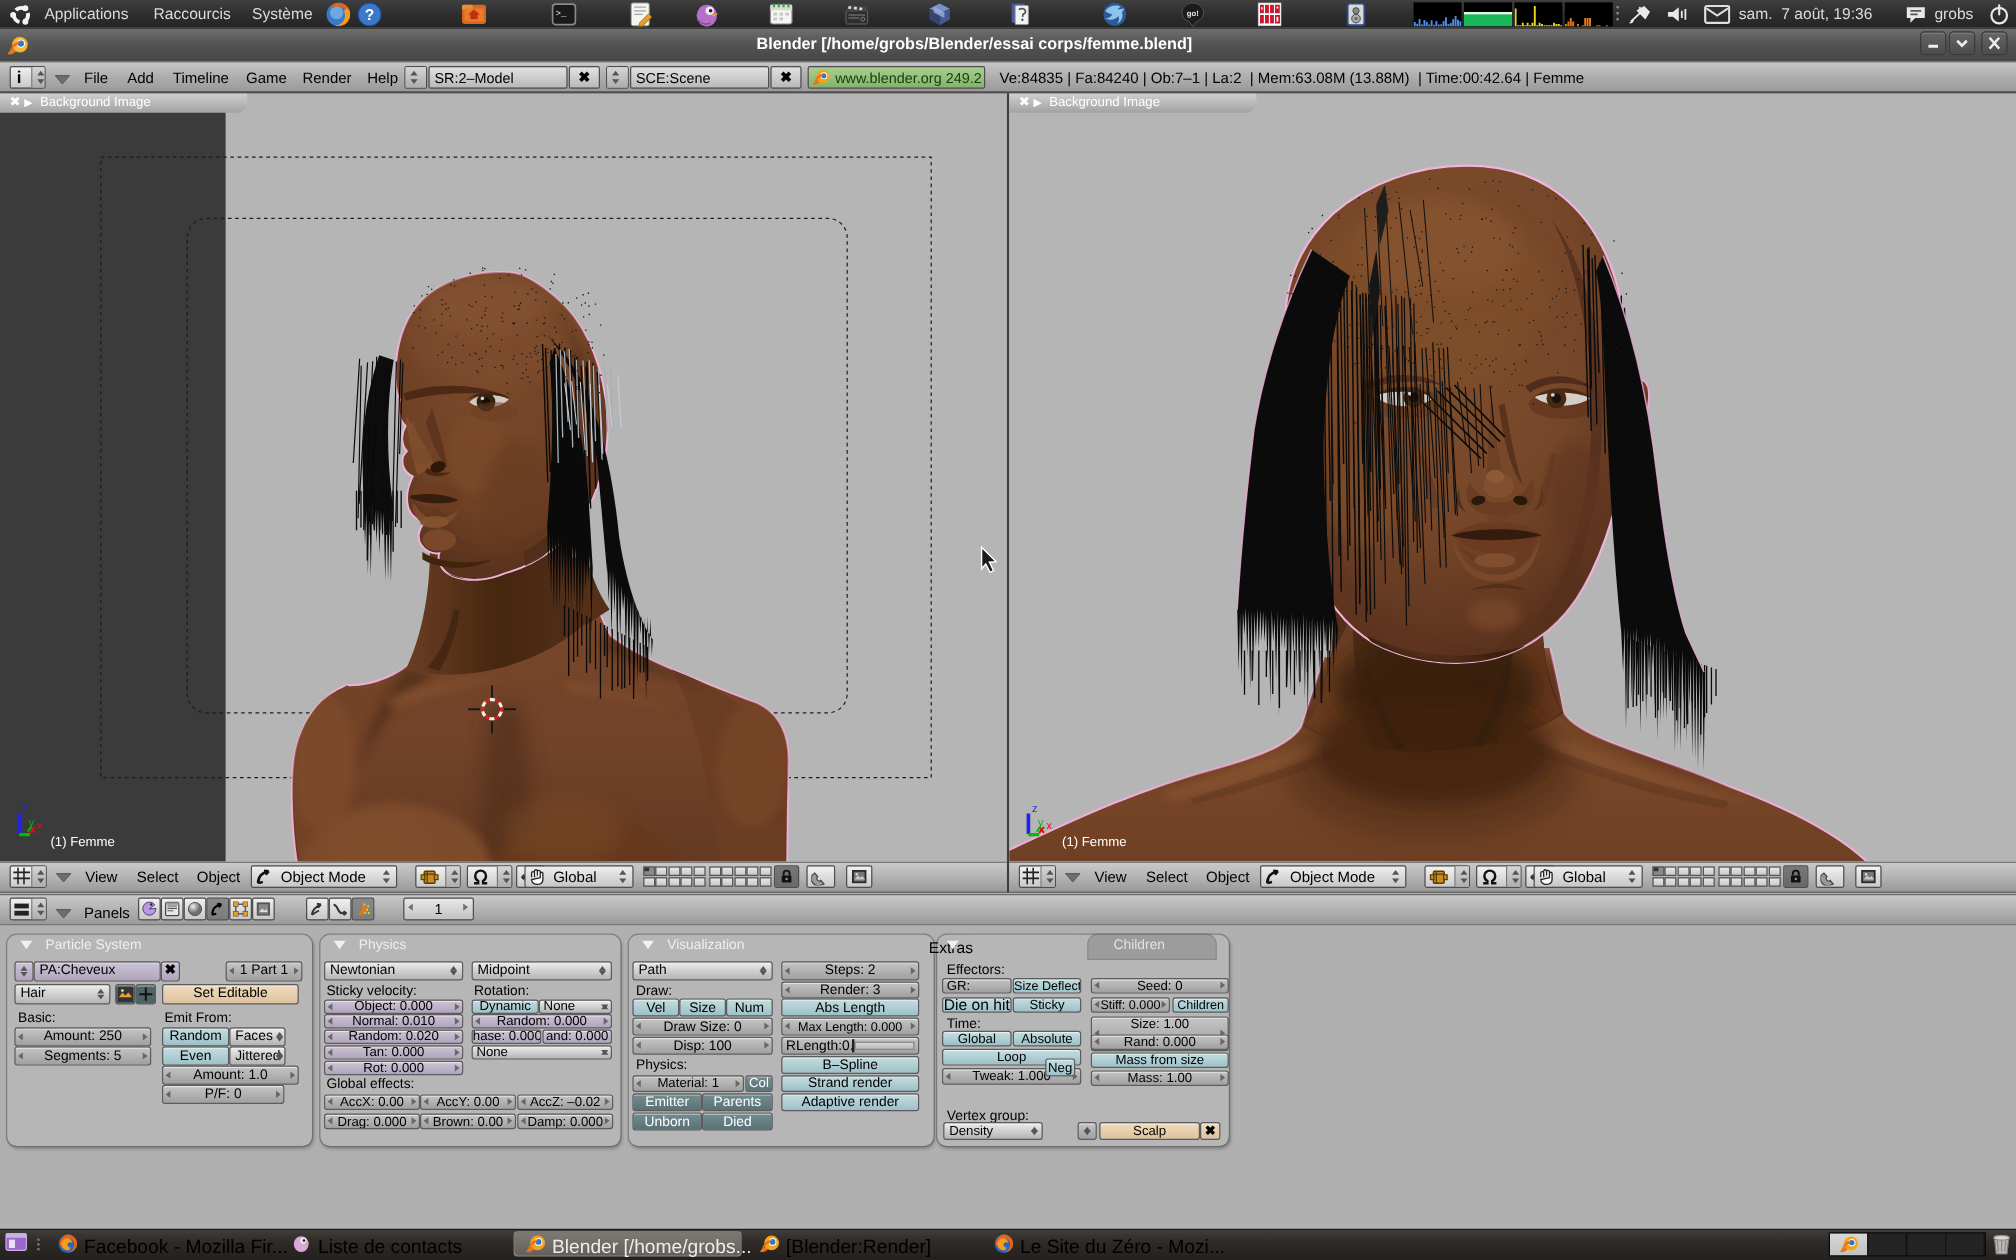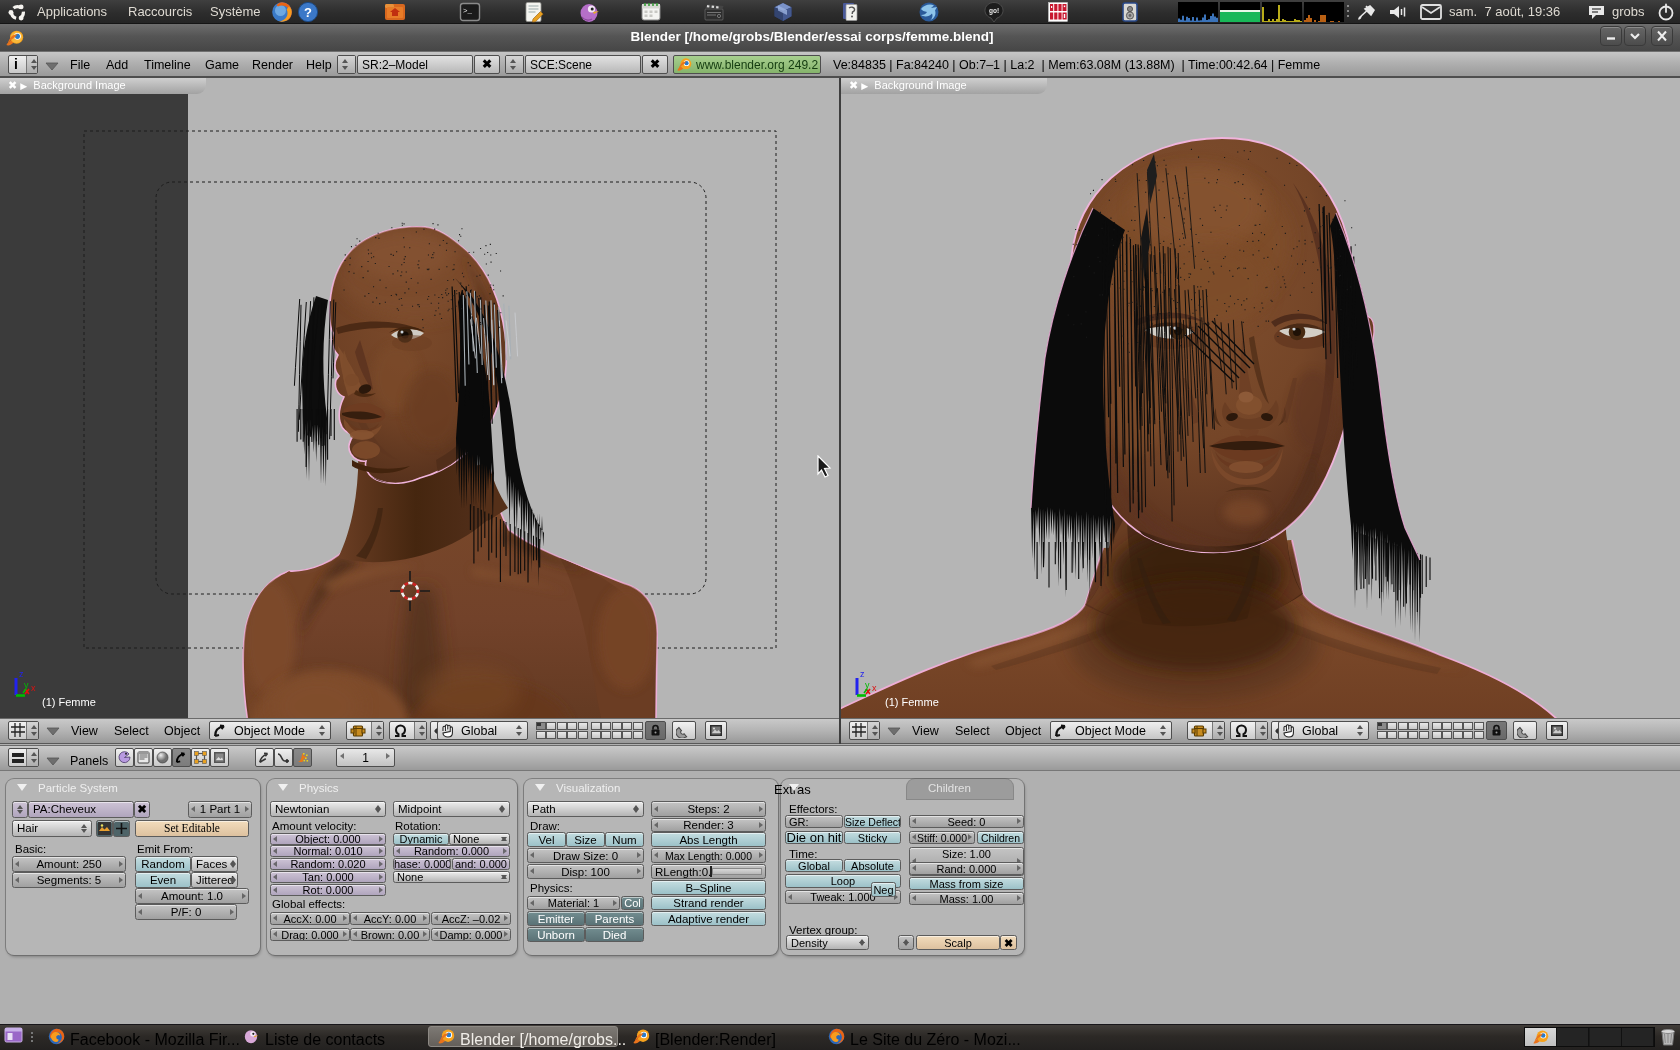--- a/index.html
+++ b/index.html
@@ -553,41 +553,41 @@
 <div class="bb dark" style="left:96px;top:820px;width:17px;height:17px;line-height:15px;background:#4e6468"></div>
 <svg class="abs" style="left:98px;top:822px" width="13" height="13" viewBox="0 0 13 13">
     <rect width="13" height="13" fill="#333"></rect>
     <path d="M1 9l3-4 2.5 2.5L9 5l3 4z" fill="#e8a030"></path>
     <circle cx="4" cy="3.5" r="1.2" fill="#e8e060"></circle>
   </svg>
 <div class="bb dark" style="left:113px;top:820px;width:17px;height:17px;line-height:15px;background:#4e6468"></div>
 <svg class="abs" style="left:115px;top:822px" width="13" height="13" viewBox="0 0 13 13">
     <path d="M6.5 1v11M1 6.5h11" stroke="#111" stroke-width="1.6"></path>
   </svg>
-<div class="bb tan" style="left:135px;top:820px;width:114px;height:17px;line-height:15px;font-family:Liberation Serif, serif;">Set Editable</div>
+<div class="bb tan" style="left:135px;top:820px;width:114px;height:17px;line-height:15px;">Set Editable</div>
 <span class="lbl" style="left:15px;top:843px">Basic:</span>
 <div class="bb " style="left:12px;top:856px;width:114px;height:16px;line-height:14px;">Amount: 250<span class="aL"></span><span class="aR"></span></div>
 <div class="bb " style="left:12px;top:872px;width:114px;height:16px;line-height:14px;">Segments: 5<span class="aL"></span><span class="aR"></span></div>
 <span class="lbl" style="left:137px;top:843px">Emit From:</span>
 <div class="bb blue" style="left:135px;top:856px;width:56px;height:16px;line-height:14px;">Random</div>
 <div class="bb menu" style="left:191px;top:856px;width:47px;height:16px;line-height:14px;padding-left:4px">Faces</div>
 <span class="spn abs" style="left:226px;top:857px;height:14px;width:12px;border:0;background:none"></span>
 <div class="bb blue" style="left:135px;top:872px;width:56px;height:16px;line-height:14px;">Even</div>
 <div class="bb menu" style="left:191px;top:872px;width:47px;height:16px;line-height:14px;padding-left:4px">Jittered</div>
 <span class="spn abs" style="left:226px;top:873px;height:14px;width:12px;border:0;background:none"></span>
 <div class="bb " style="left:135px;top:888px;width:114px;height:16px;line-height:14px;">Amount: 1.0<span class="aL"></span><span class="aR"></span></div>
 <div class="bb " style="left:135px;top:904px;width:102px;height:16px;line-height:14px;">P/F: 0<span class="aL"></span><span class="aR"></span></div>
 <div class="panel" style="left:267px;top:779px;width:250px;height:176px"></div>
 <div class="ph-tri" style="left:278px;top:784px"></div>
 <span class="ph-t" style="left:299px;top:782px">Physics</span>
 <div class="bb menu" style="left:270px;top:801px;width:116px;height:16px;line-height:14px;padding-left:4px">Newtonian</div>
 <span class="spn abs" style="left:371px;top:802px;height:14px;width:14px;border:0;background:none"></span>
 <div class="bb menu" style="left:393px;top:801px;width:117px;height:16px;line-height:14px;padding-left:4px">Midpoint</div>
 <span class="spn abs" style="left:495px;top:802px;height:14px;width:14px;border:0;background:none"></span>
-<span class="lbl" style="left:272px;top:820px">Amount velocity:</span>
+<span class="lbl" style="left:272px;top:820px">Sticky velocity:</span>
 <div class="bb purple" style="left:270px;top:833px;width:116px;height:12px;line-height:10px;line-height:11px"><span style="font-size:11px">Object: 0.000</span><span class="aL"></span><span class="aR"></span></div>
 <div class="bb purple" style="left:270px;top:845px;width:116px;height:12px;line-height:10px;line-height:11px"><span style="font-size:11px">Normal: 0.010</span><span class="aL"></span><span class="aR"></span></div>
 <div class="bb purple" style="left:270px;top:858px;width:116px;height:12px;line-height:10px;line-height:11px"><span style="font-size:11px">Random: 0.020</span><span class="aL"></span><span class="aR"></span></div>
 <div class="bb purple" style="left:270px;top:871px;width:116px;height:12px;line-height:10px;line-height:11px"><span style="font-size:11px">Tan: 0.000</span><span class="aL"></span><span class="aR"></span></div>
 <div class="bb purple" style="left:270px;top:884px;width:116px;height:12px;line-height:10px;line-height:11px"><span style="font-size:11px">Rot: 0.000</span><span class="aL"></span><span class="aR"></span></div>
 <span class="lbl" style="left:395px;top:820px">Rotation:</span>
 <div class="bb blue" style="left:393px;top:833px;width:56px;height:12px;line-height:10px;line-height:11px"><span style="font-size:11px">Dynamic</span></div>
 <div class="bb menu" style="left:449px;top:833px;width:61px;height:12px;line-height:10px;line-height:11px;padding-left:3px"><span style="font-size:11px">None</span></div>
 <span class="spn abs" style="left:497px;top:834px;height:10px;width:12px;border:0;background:none"></span>
 <div class="bb purple" style="left:393px;top:845px;width:117px;height:12px;line-height:10px;line-height:11px"><span style="font-size:11px">Random: 0.000</span><span class="aL"></span><span class="aR"></span></div>

